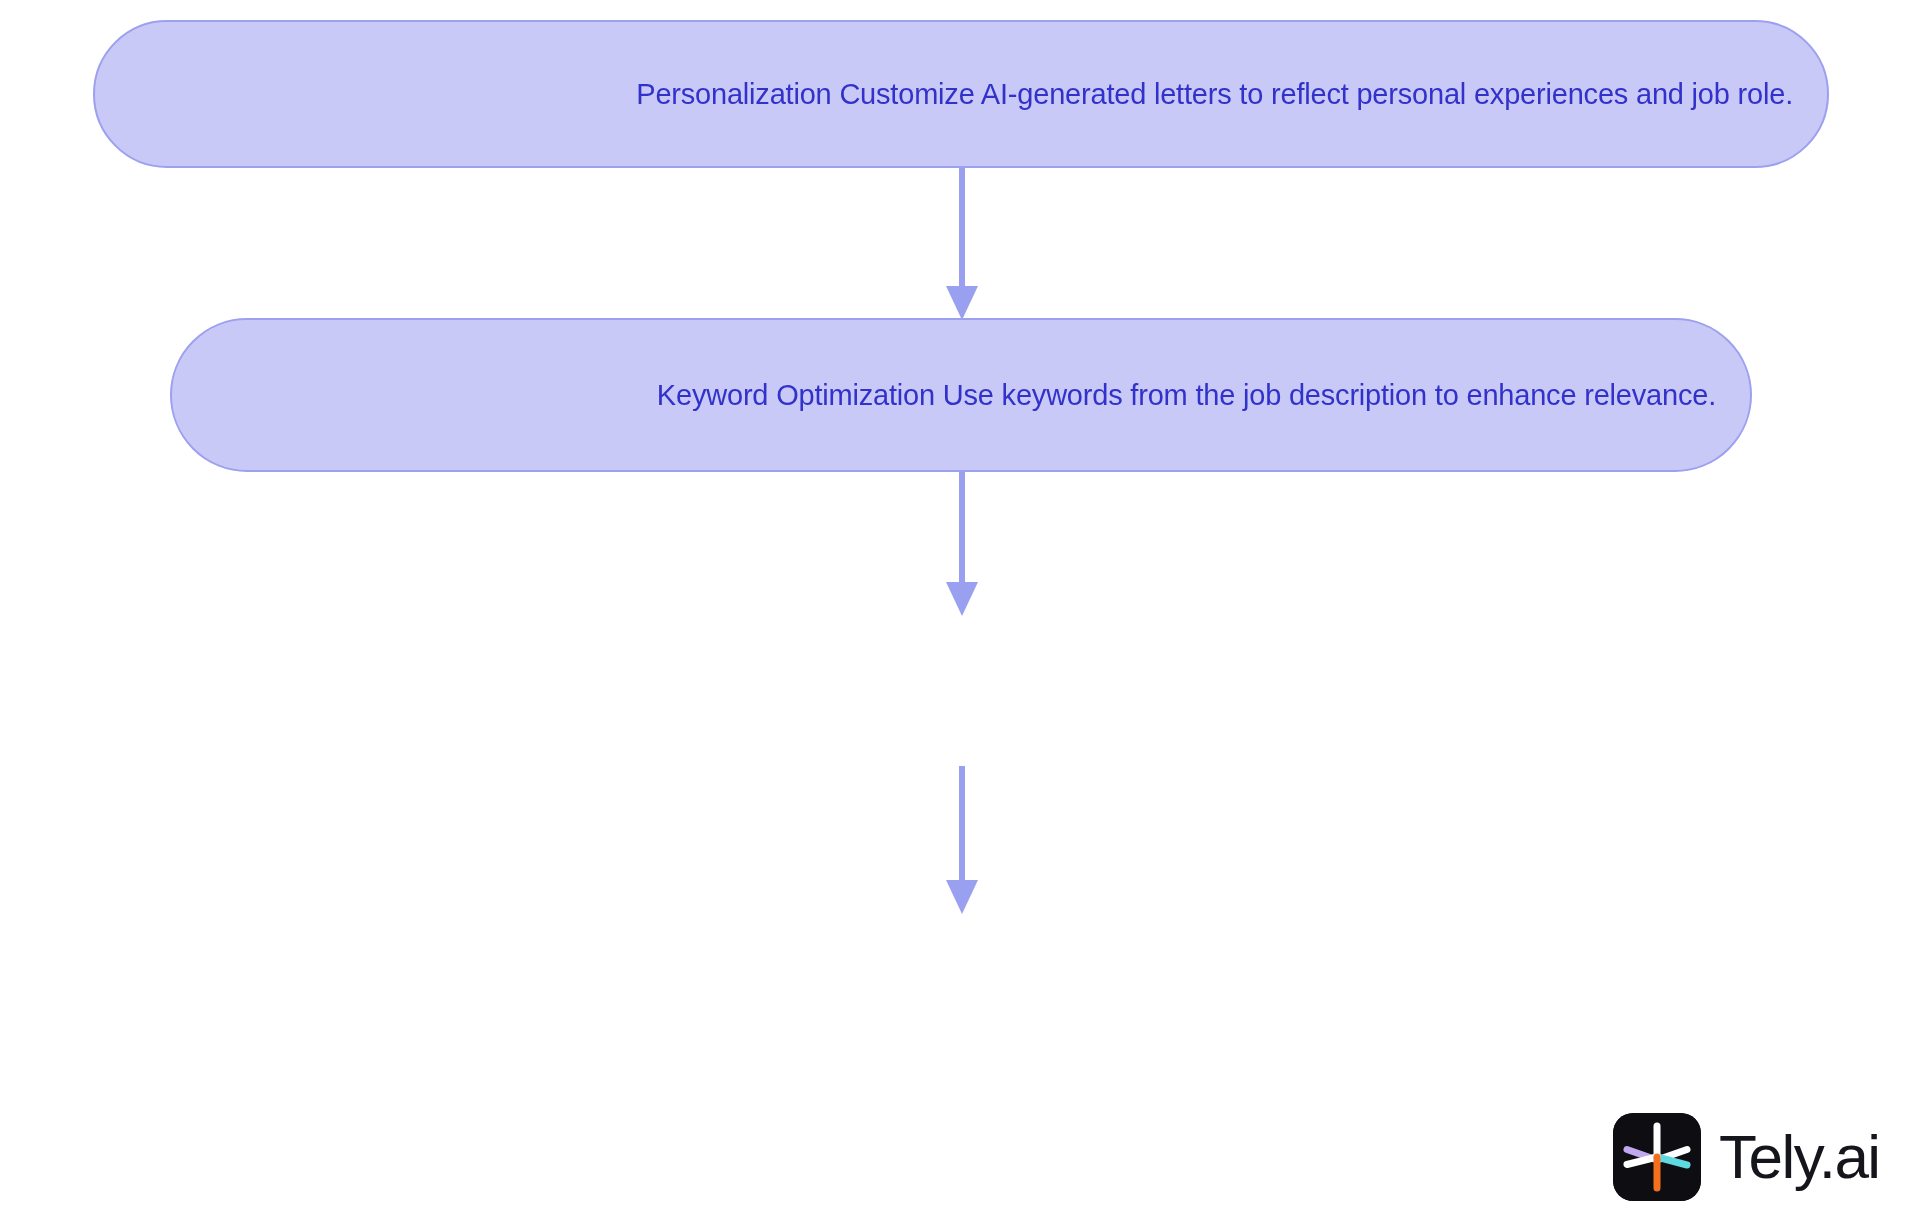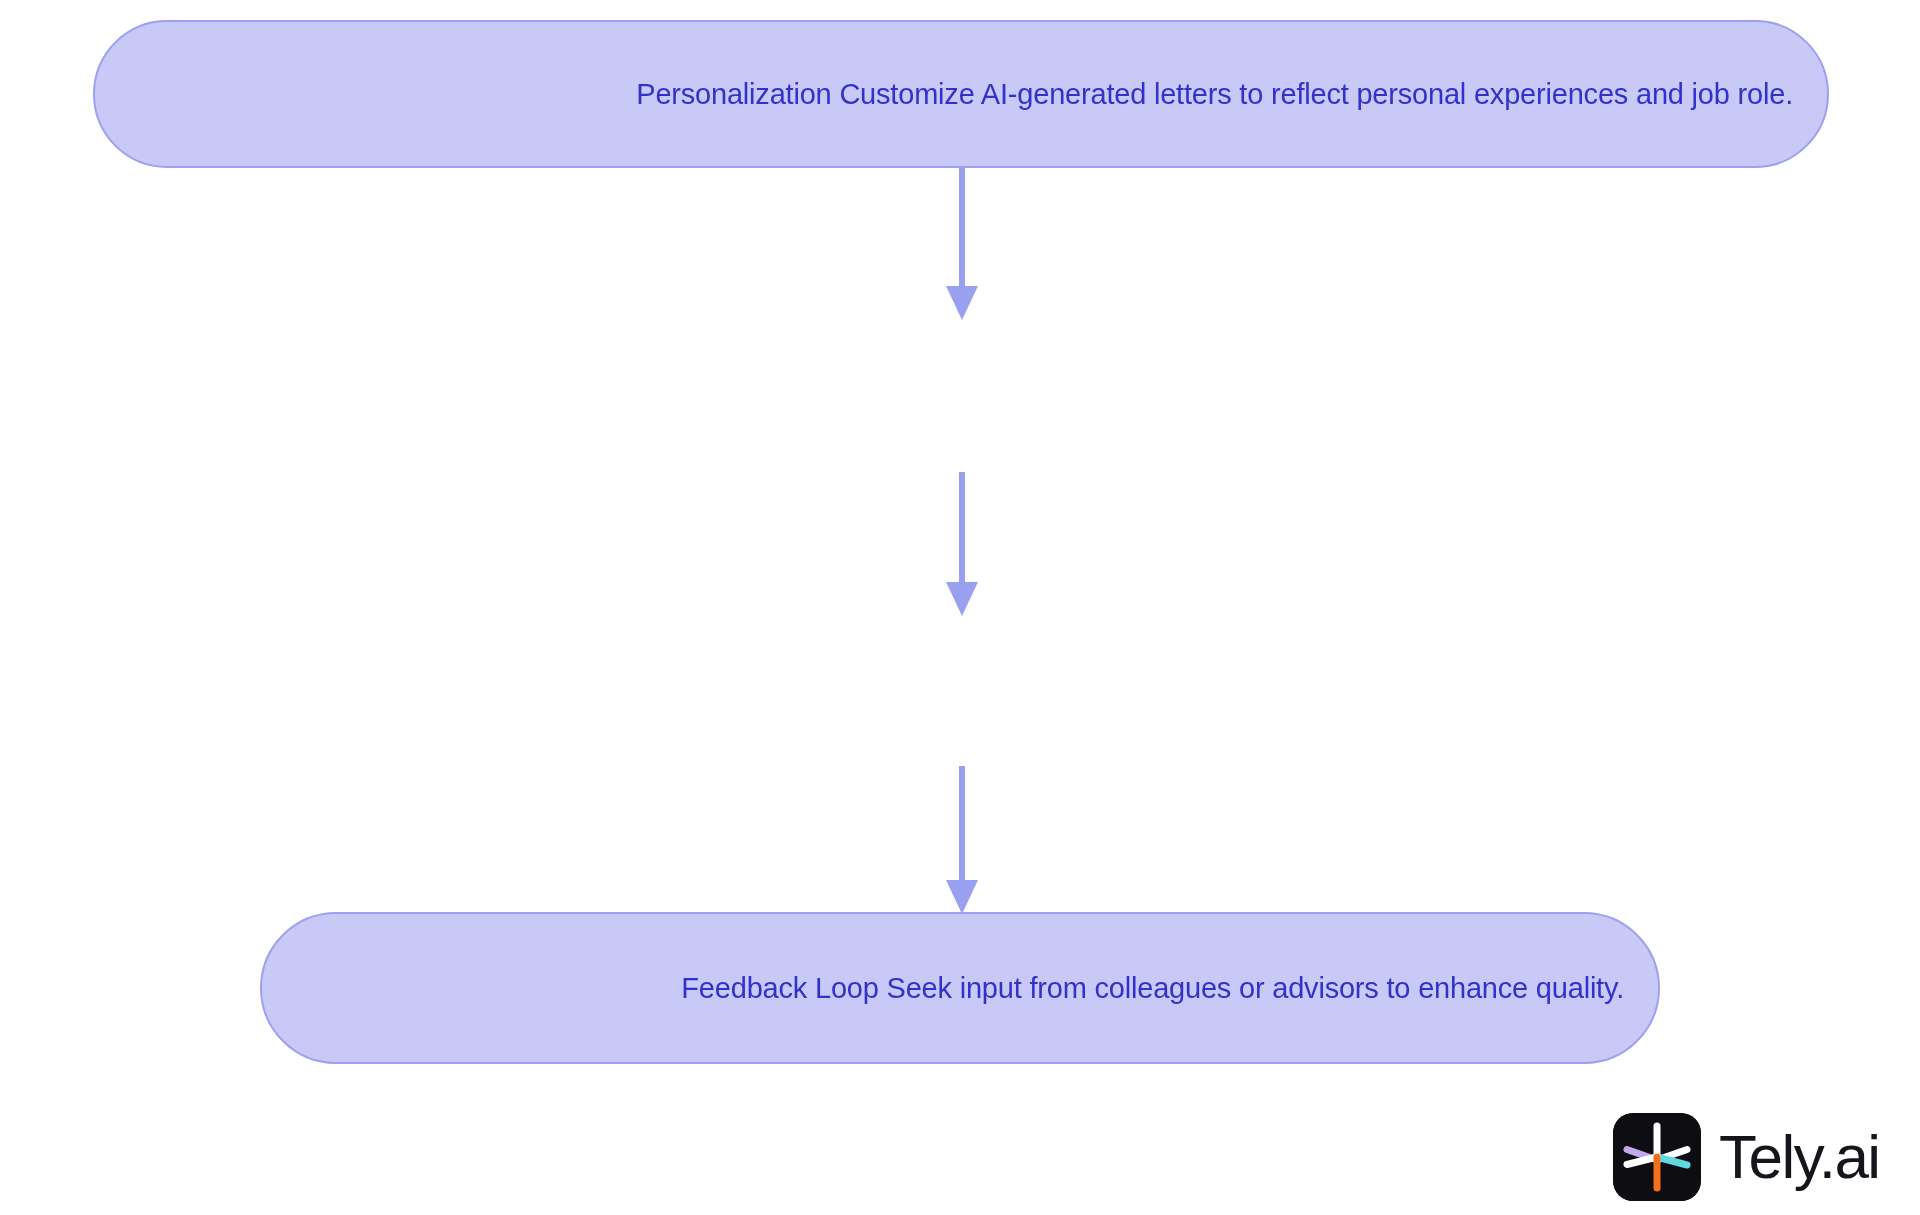--- a/index.html
+++ b/index.html
@@ -116,35 +116,35 @@
 
   <div class="node" id="node-0">
     <span class="node-label">Personalization Customize AI-generated letters to reflect personal experiences and job role.</span>
   </div>
 
   <div class="connector" id="connector-0">
     <div class="shaft"></div>
     <div class="head"></div>
   </div>
 
+  <div class="node" id="node-1">
+    <span class="node-label">Keyword Optimization Use keywords from the job description to enhance relevance.</span>
+  </div>
 
   <div class="connector" id="connector-1">
     <div class="shaft"></div>
     <div class="head"></div>
   </div>
 
 
   <div class="connector" id="connector-2">
     <div class="shaft"></div>
     <div class="head"></div>
   </div>
 
-  <div class="node" id="node-3">
-    <span class="node-label">Feedback Loop Seek input from colleagues or advisors to enhance quality.</span>
-  </div>
 
   <div id="brand-logo">
     <svg id="brand-mark" viewBox="0 0 88 88">
       <rect x="0" y="0" width="88" height="88" rx="20" ry="20" fill="#0e0e12"></rect>
 
       <g stroke-linecap="round">
         <line x1="14" y1="36.5" x2="44" y2="47" stroke="#c0a7ee" stroke-width="7"></line>
         <line x1="44" y1="47" x2="74" y2="36.5" stroke="#ffffff" stroke-width="7"></line>
 
         <line x1="14" y1="51.5" x2="44" y2="44" stroke="#ffffff" stroke-width="7"></line>

